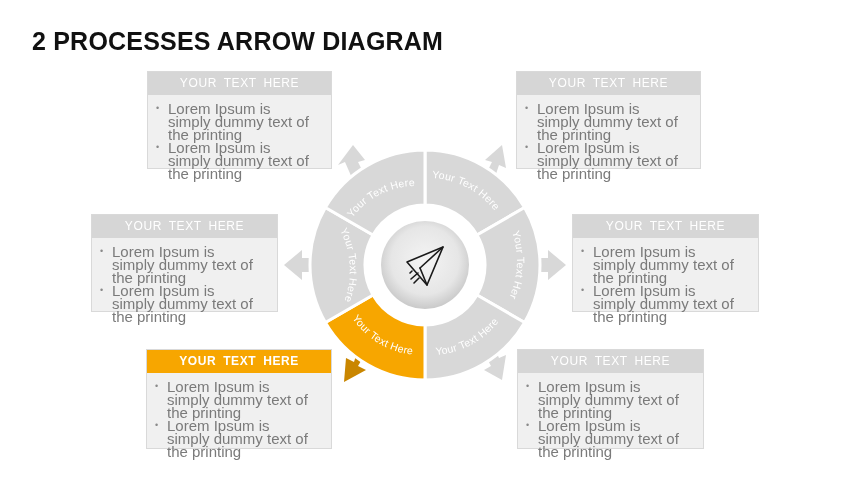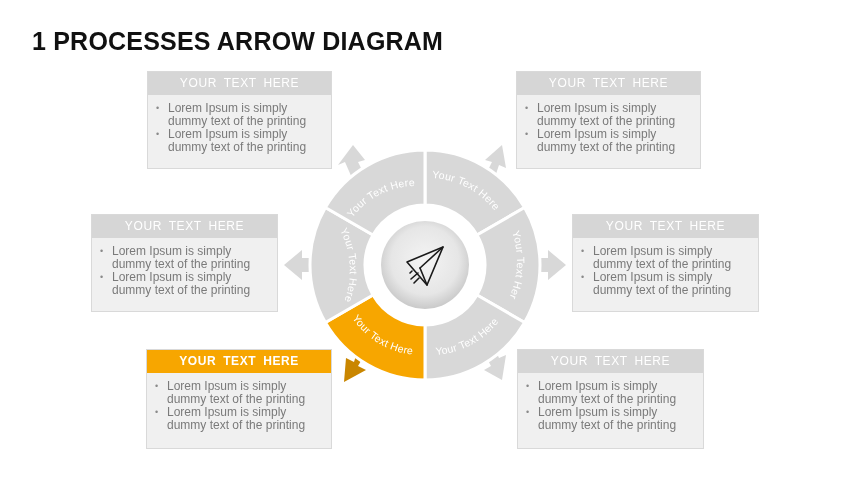--- a/index.html
+++ b/index.html
@@ -2,29 +2,29 @@
 <html><head>
 <meta charset="utf-8">
 <style>
   html, body { margin: 0; padding: 0; }
   body { width: 853px; height: 480px; background: #ffffff; position: relative; overflow: hidden; font-family: "Liberation Sans", sans-serif; }
   .title { position: absolute; left: 32px; top: 27px; font-size: 25px; font-weight: bold; color: #111111; letter-spacing: 0.2px; }
   .card { position: absolute; width: 185px; height: 98px; background: #f0f0f0; border: 1px solid #d9d9d9; box-sizing: border-box; }
   .card-head { height: 23px; background: #d6d6d6; color: #ffffff; font-size: 12px; text-align: center; line-height: 23px; letter-spacing: 0.6px; word-spacing: 3px; }
   .card.active .card-head { background: #f7a600; color: #ffffff; font-weight: bold; }
   .card ul { margin: 7px 0 0 0; padding: 0 0 0 20px; list-style: none; }
-  .card li { position: relative; font-size: 12px; line-height: 13px; color: #7a7a7a; margin-bottom: 0; padding-right: 16px; }
+  .card li { position: relative; font-size: 15px; line-height: 13px; color: #7a7a7a; margin-bottom: 0; padding-right: 16px; }
   .card li::before { content: "\2022"; position: absolute; left: -12px; top: 0; color: #8a8a8a; font-size: 9px; }
   svg.wheel { position: absolute; left: 0; top: 0; }
   .seg-text { font-family: "Liberation Sans", sans-serif; font-size: 10.5px; fill: #ffffff; letter-spacing: 0.3px; }
 </style>
 </head>
 <body>
 
-<div class="title">1 PROCESSES ARROW DIAGRAM</div>
+<div class="title">2 PROCESSES ARROW DIAGRAM</div>
 
 <svg class="wheel" width="853" height="480" viewBox="0 0 853 480">
   <defs>
     <radialGradient id="centerGrad" cx="50%" cy="45%" r="55%">
       <stop offset="0%" stop-color="#f4f4f4"></stop>
       <stop offset="70%" stop-color="#e6e6e6"></stop>
       <stop offset="100%" stop-color="#c9c9c9"></stop>
     </radialGradient>
     <path id="arcUL" d="M 352 218 A 80 80 0 0 1 420 186"></path>
     <path id="arcUR" d="M 432 178 A 84 84 0 0 1 497 214"></path>

